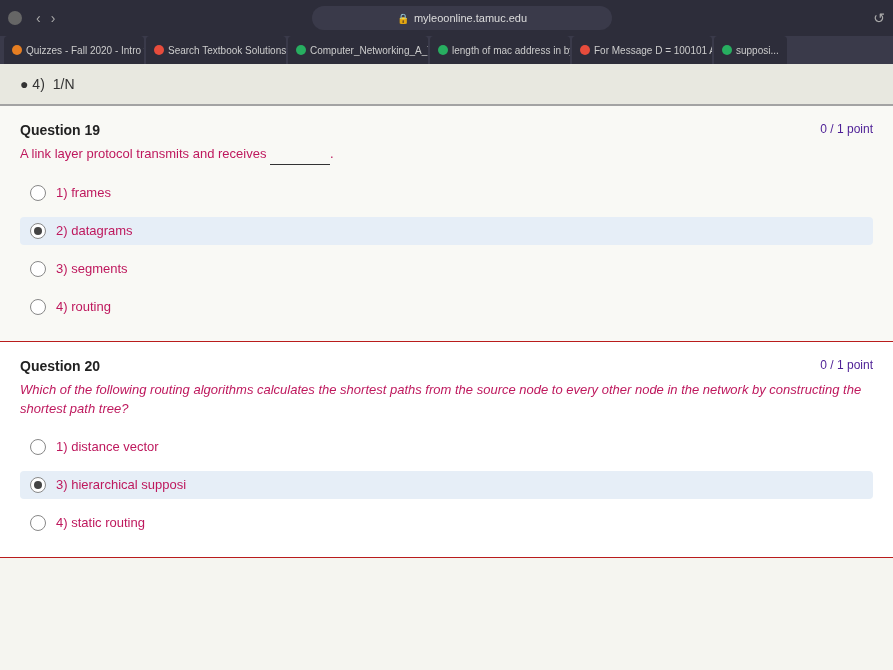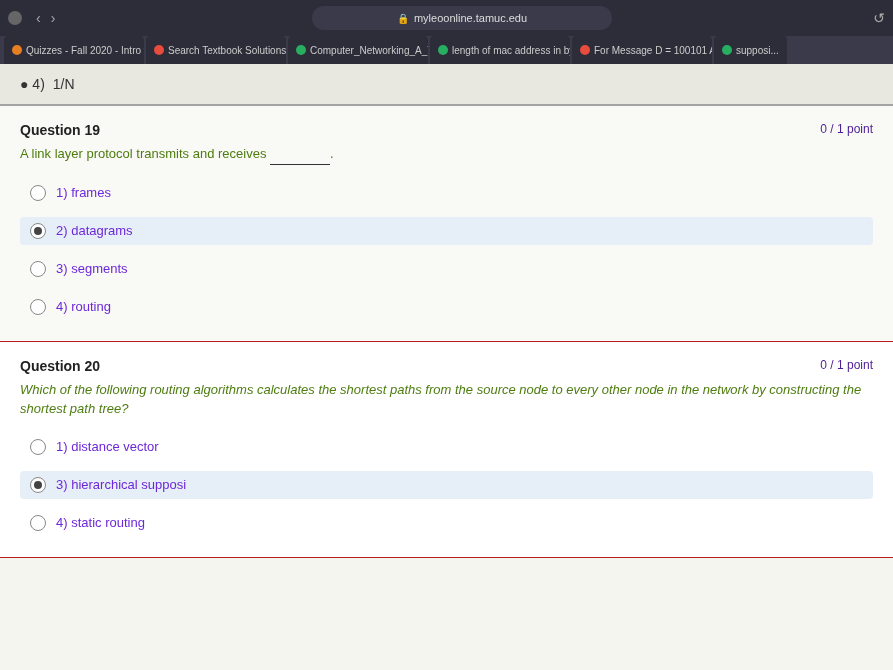--- a/index.html
+++ b/index.html
@@ -134,21 +134,21 @@
       color: #222;
     }
     .question-points {
       font-size: 12px;
       color: #4c1d95;
       white-space: nowrap;
     }
 
     .question-text {
       font-size: 13px;
-      color: #4d7c0f;
+      color: #be185d;
       margin-bottom: 14px;
       line-height: 1.5;
     }
     .question-text .blank {
       border-bottom: 1px solid #333;
       display: inline-block;
       width: 60px;
     }
 
     
@@ -158,21 +158,21 @@
       flex-direction: column;
       gap: 10px;
     }
     .option-item {
       display: flex;
       align-items: center;
       gap: 10px;
       padding: 6px 10px;
       border-radius: 4px;
       font-size: 13px;
-      color: #6d28d9;
+      color: #be185d;
       background: transparent;
     }
     .option-item.selected {
       background: #e6eef7;
     }
 
     .radio-outer {
       width: 16px;
       height: 16px;
       border-radius: 50%;

